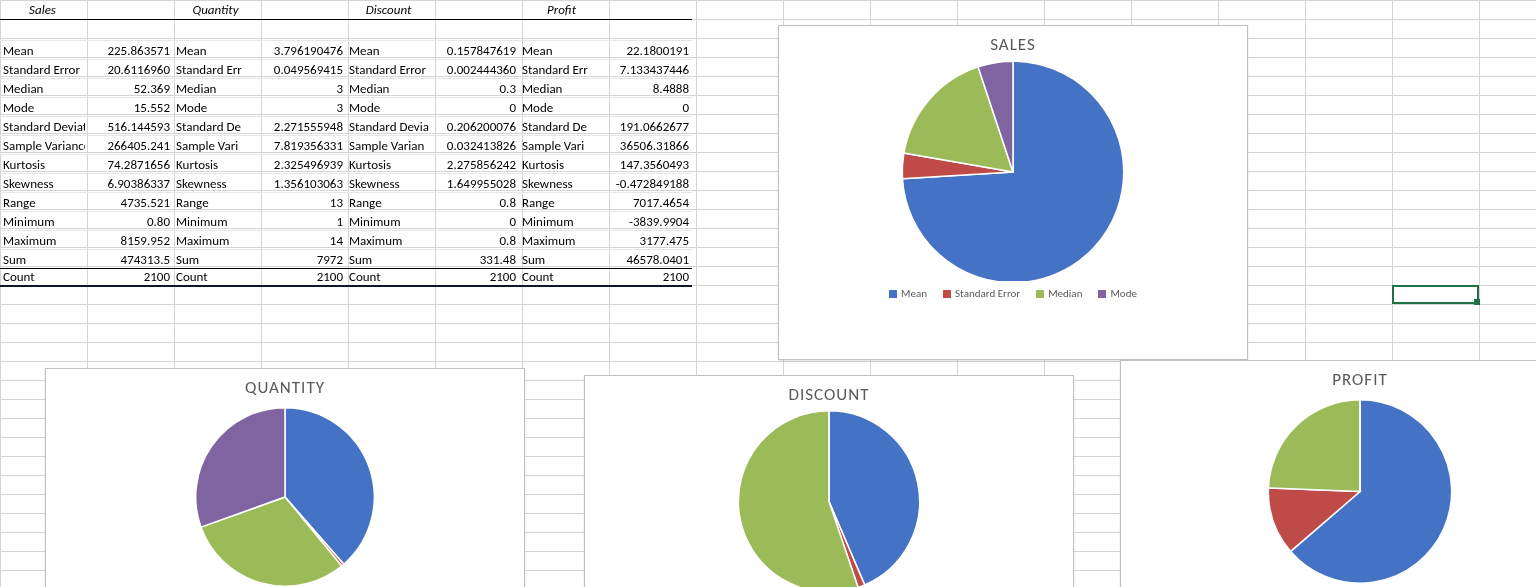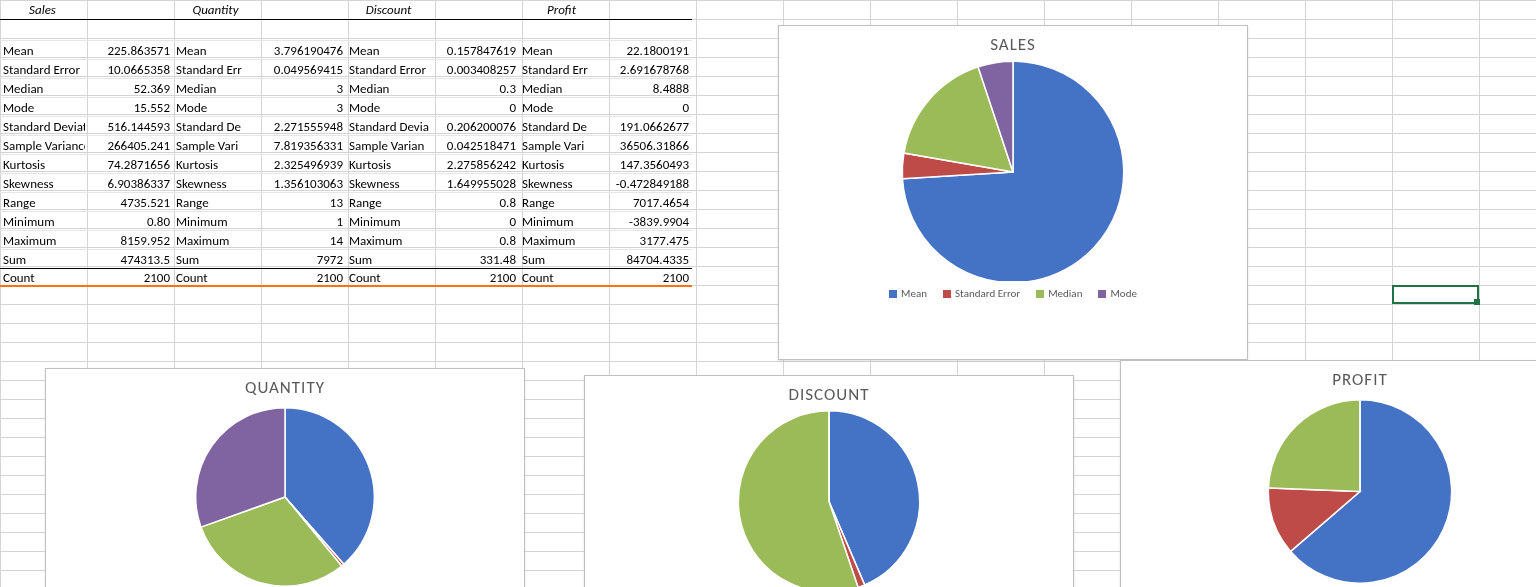--- a/index.html
+++ b/index.html
@@ -48,22 +48,23 @@
   .stat-block .row.first-row{ margin-top:1px;}
   .stat-block .row .lab {
     width: 85px; padding: 1px 3px;
     white-space: nowrap; overflow: hidden;
   }
   .stat-block .row .val {
     flex: 1; padding: 1px 3px; text-align: right;
     white-space: nowrap; overflow: hidden;
   }
   .stat-block .last-row {
-    border-bottom: 2px solid #f97316;
+    border-bottom: 2px solid #0f172a;
     border-top: 1px solid #000;
+    align-items: flex-end;
   }
 
   
   .chart {
     position: absolute;
     background: #fff;
     border: 1px solid #c0c0c0;
     box-shadow: 0 1px 2px rgba(0,0,0,0.12);
     display: flex;
     flex-direction: column;
@@ -113,21 +114,21 @@
         <div class="lab">Sales</div>
         <div class="val"></div>
       </div>
       <div class="gap"></div>
       <div class="row first-row">
         <div class="lab">Mean</div>
         <div class="val">225.863571</div>
       </div>
       <div class="row">
         <div class="lab">Standard Error</div>
-        <div class="val">10.0665358</div>
+        <div class="val">20.6116960</div>
       </div>
       <div class="row">
         <div class="lab">Median</div>
         <div class="val">52.369</div>
       </div>
       <div class="row">
         <div class="lab">Mode</div>
         <div class="val">15.552</div>
       </div>
       <div class="row">
@@ -231,37 +232,37 @@
         <div class="lab">Discount</div>
         <div class="val"></div>
       </div>
       <div class="gap"></div>
       <div class="row first-row">
         <div class="lab">Mean</div>
         <div class="val">0.157847619</div>
       </div>
       <div class="row">
         <div class="lab">Standard Error</div>
-        <div class="val">0.003408257</div>
+        <div class="val">0.002444360</div>
       </div>
       <div class="row">
         <div class="lab">Median</div>
         <div class="val">0.3</div>
       </div>
       <div class="row">
         <div class="lab">Mode</div>
         <div class="val">0</div>
       </div>
       <div class="row">
         <div class="lab">Standard Devia</div>
         <div class="val">0.206200076</div>
       </div>
       <div class="row">
         <div class="lab">Sample Varian</div>
-        <div class="val">0.042518471</div>
+        <div class="val">0.032413826</div>
       </div>
       <div class="row">
         <div class="lab">Kurtosis</div>
         <div class="val">2.275856242</div>
       </div>
       <div class="row">
         <div class="lab">Skewness</div>
         <div class="val">1.649955028</div>
       </div>
       <div class="row">
@@ -290,21 +291,21 @@
         <div class="lab">Profit</div>
         <div class="val"></div>
       </div>
       <div class="gap"></div>
       <div class="row first-row">
         <div class="lab">Mean</div>
         <div class="val">22.1800191</div>
       </div>
       <div class="row">
         <div class="lab">Standard Err</div>
-        <div class="val">2.691678768</div>
+        <div class="val">7.133437446</div>
       </div>
       <div class="row">
         <div class="lab">Median</div>
         <div class="val">8.4888</div>
       </div>
       <div class="row">
         <div class="lab">Mode</div>
         <div class="val">0</div>
       </div>
       <div class="row">
@@ -330,21 +331,21 @@
       <div class="row">
         <div class="lab">Minimum</div>
         <div class="val">-3839.9904</div>
       </div>
       <div class="row">
         <div class="lab">Maximum</div>
         <div class="val">3177.475</div>
       </div>
       <div class="row">
         <div class="lab">Sum</div>
-        <div class="val">84704.4335</div>
+        <div class="val">46578.0401</div>
       </div>
       <div class="row last-row">
         <div class="lab">Count</div>
         <div class="val">2100</div>
       </div>
     </div>
   </div>
 
 <div class="chart" id="chart-sales" style="left:778px; top:25px; width:470px; height:335px;">
   <div class="title">SALES</div>

